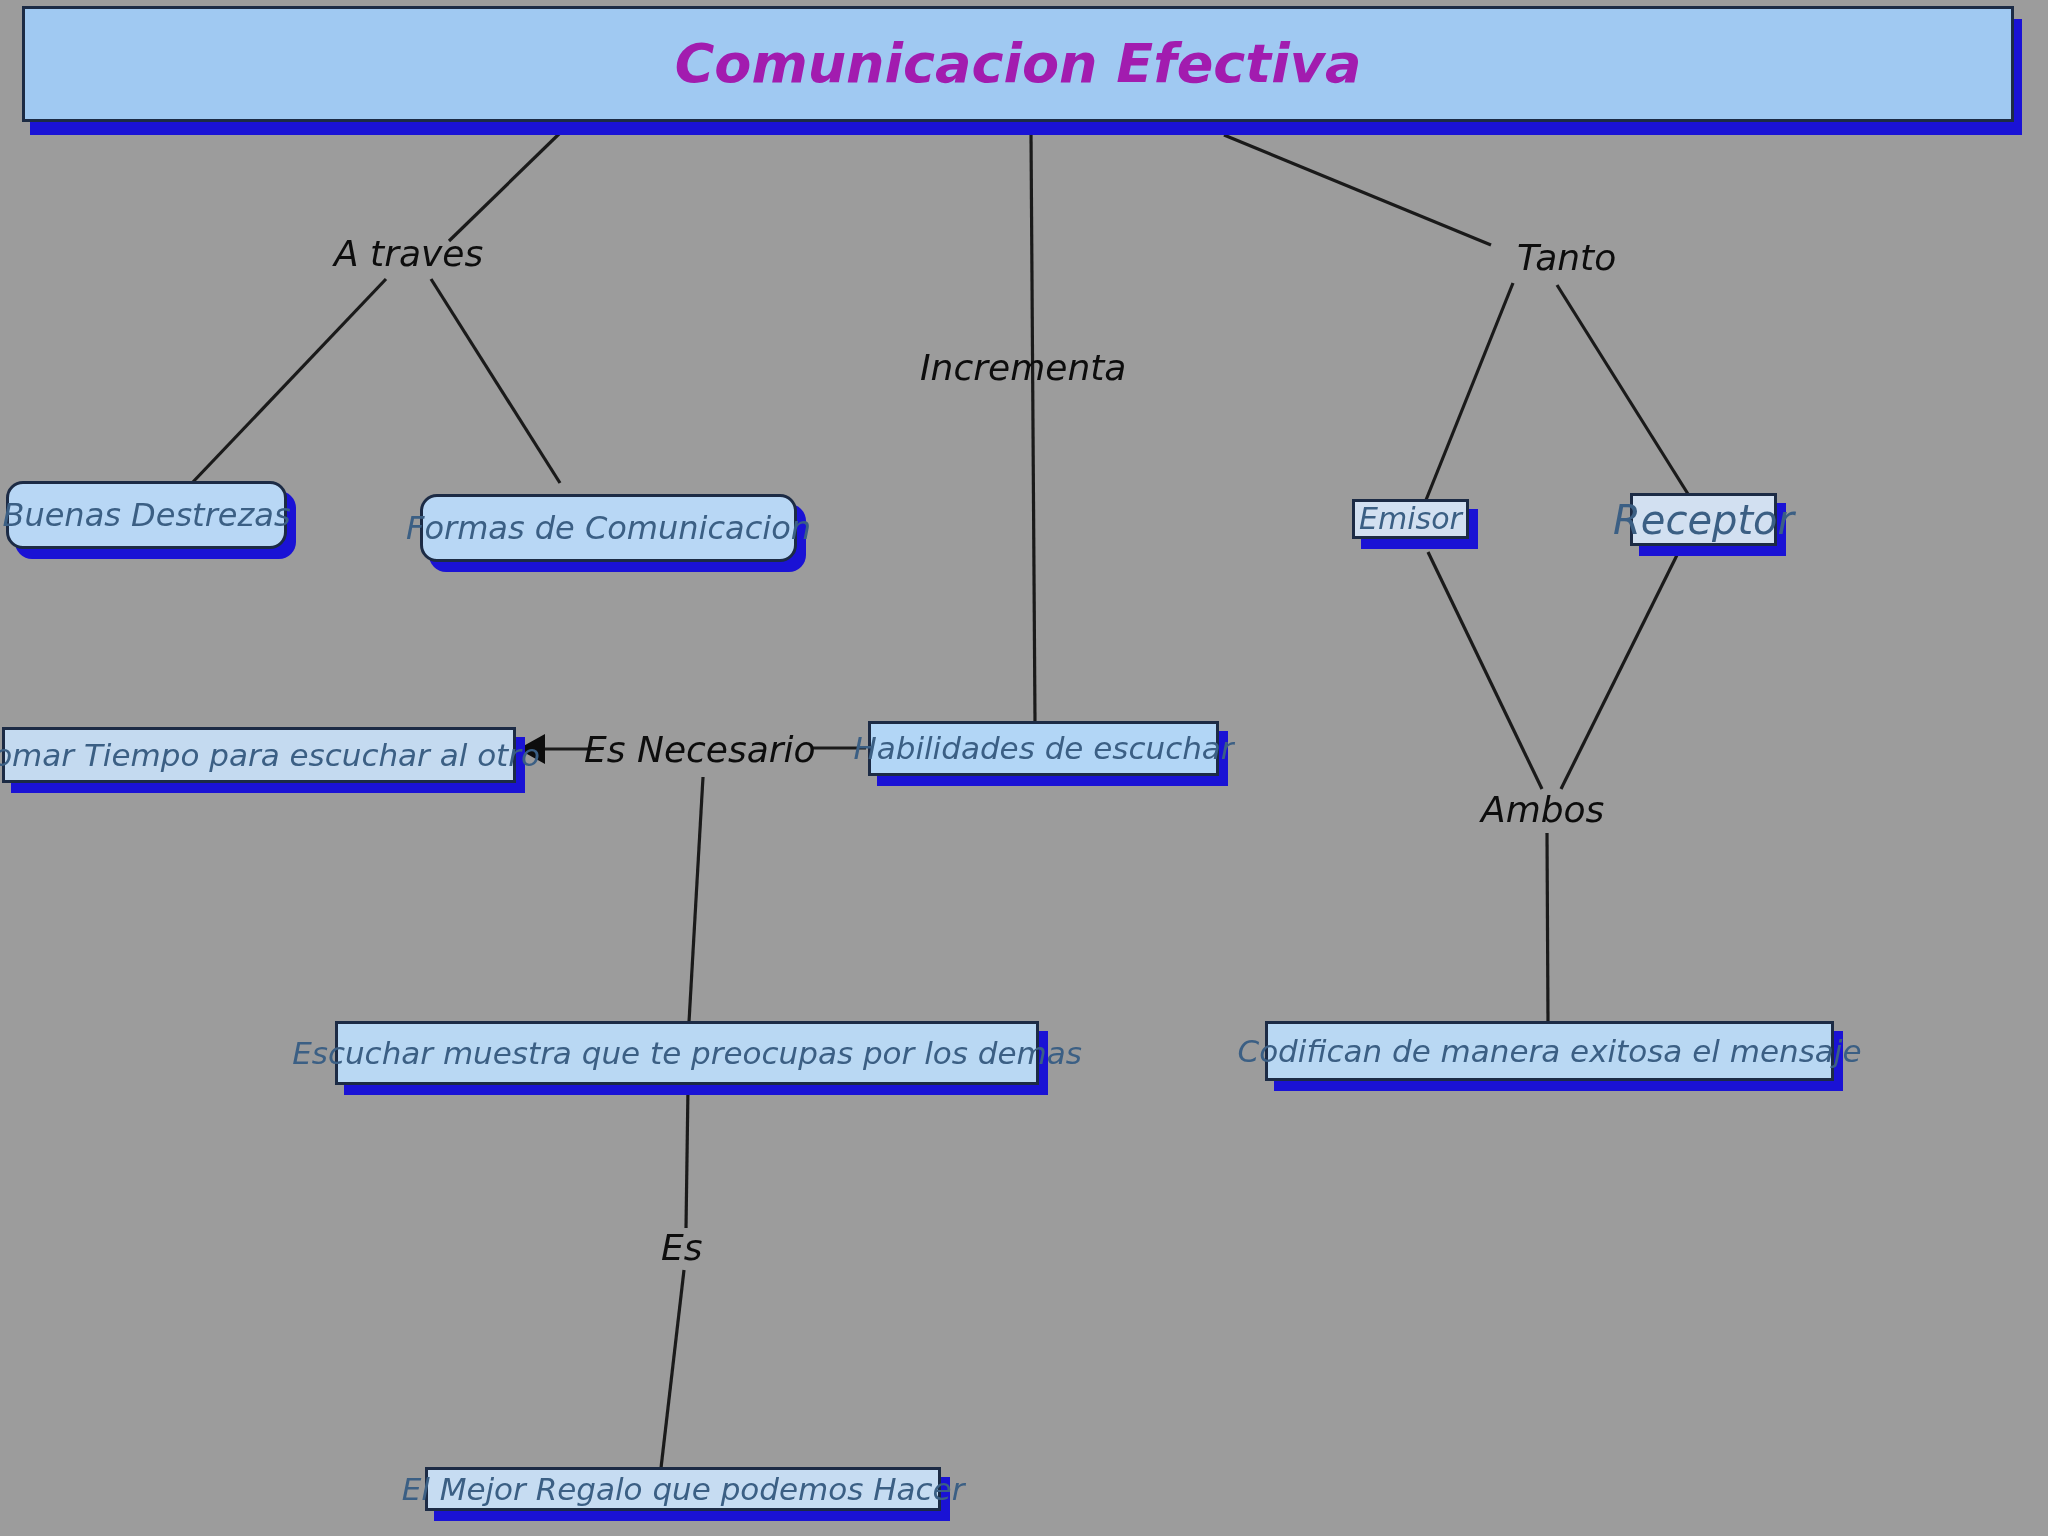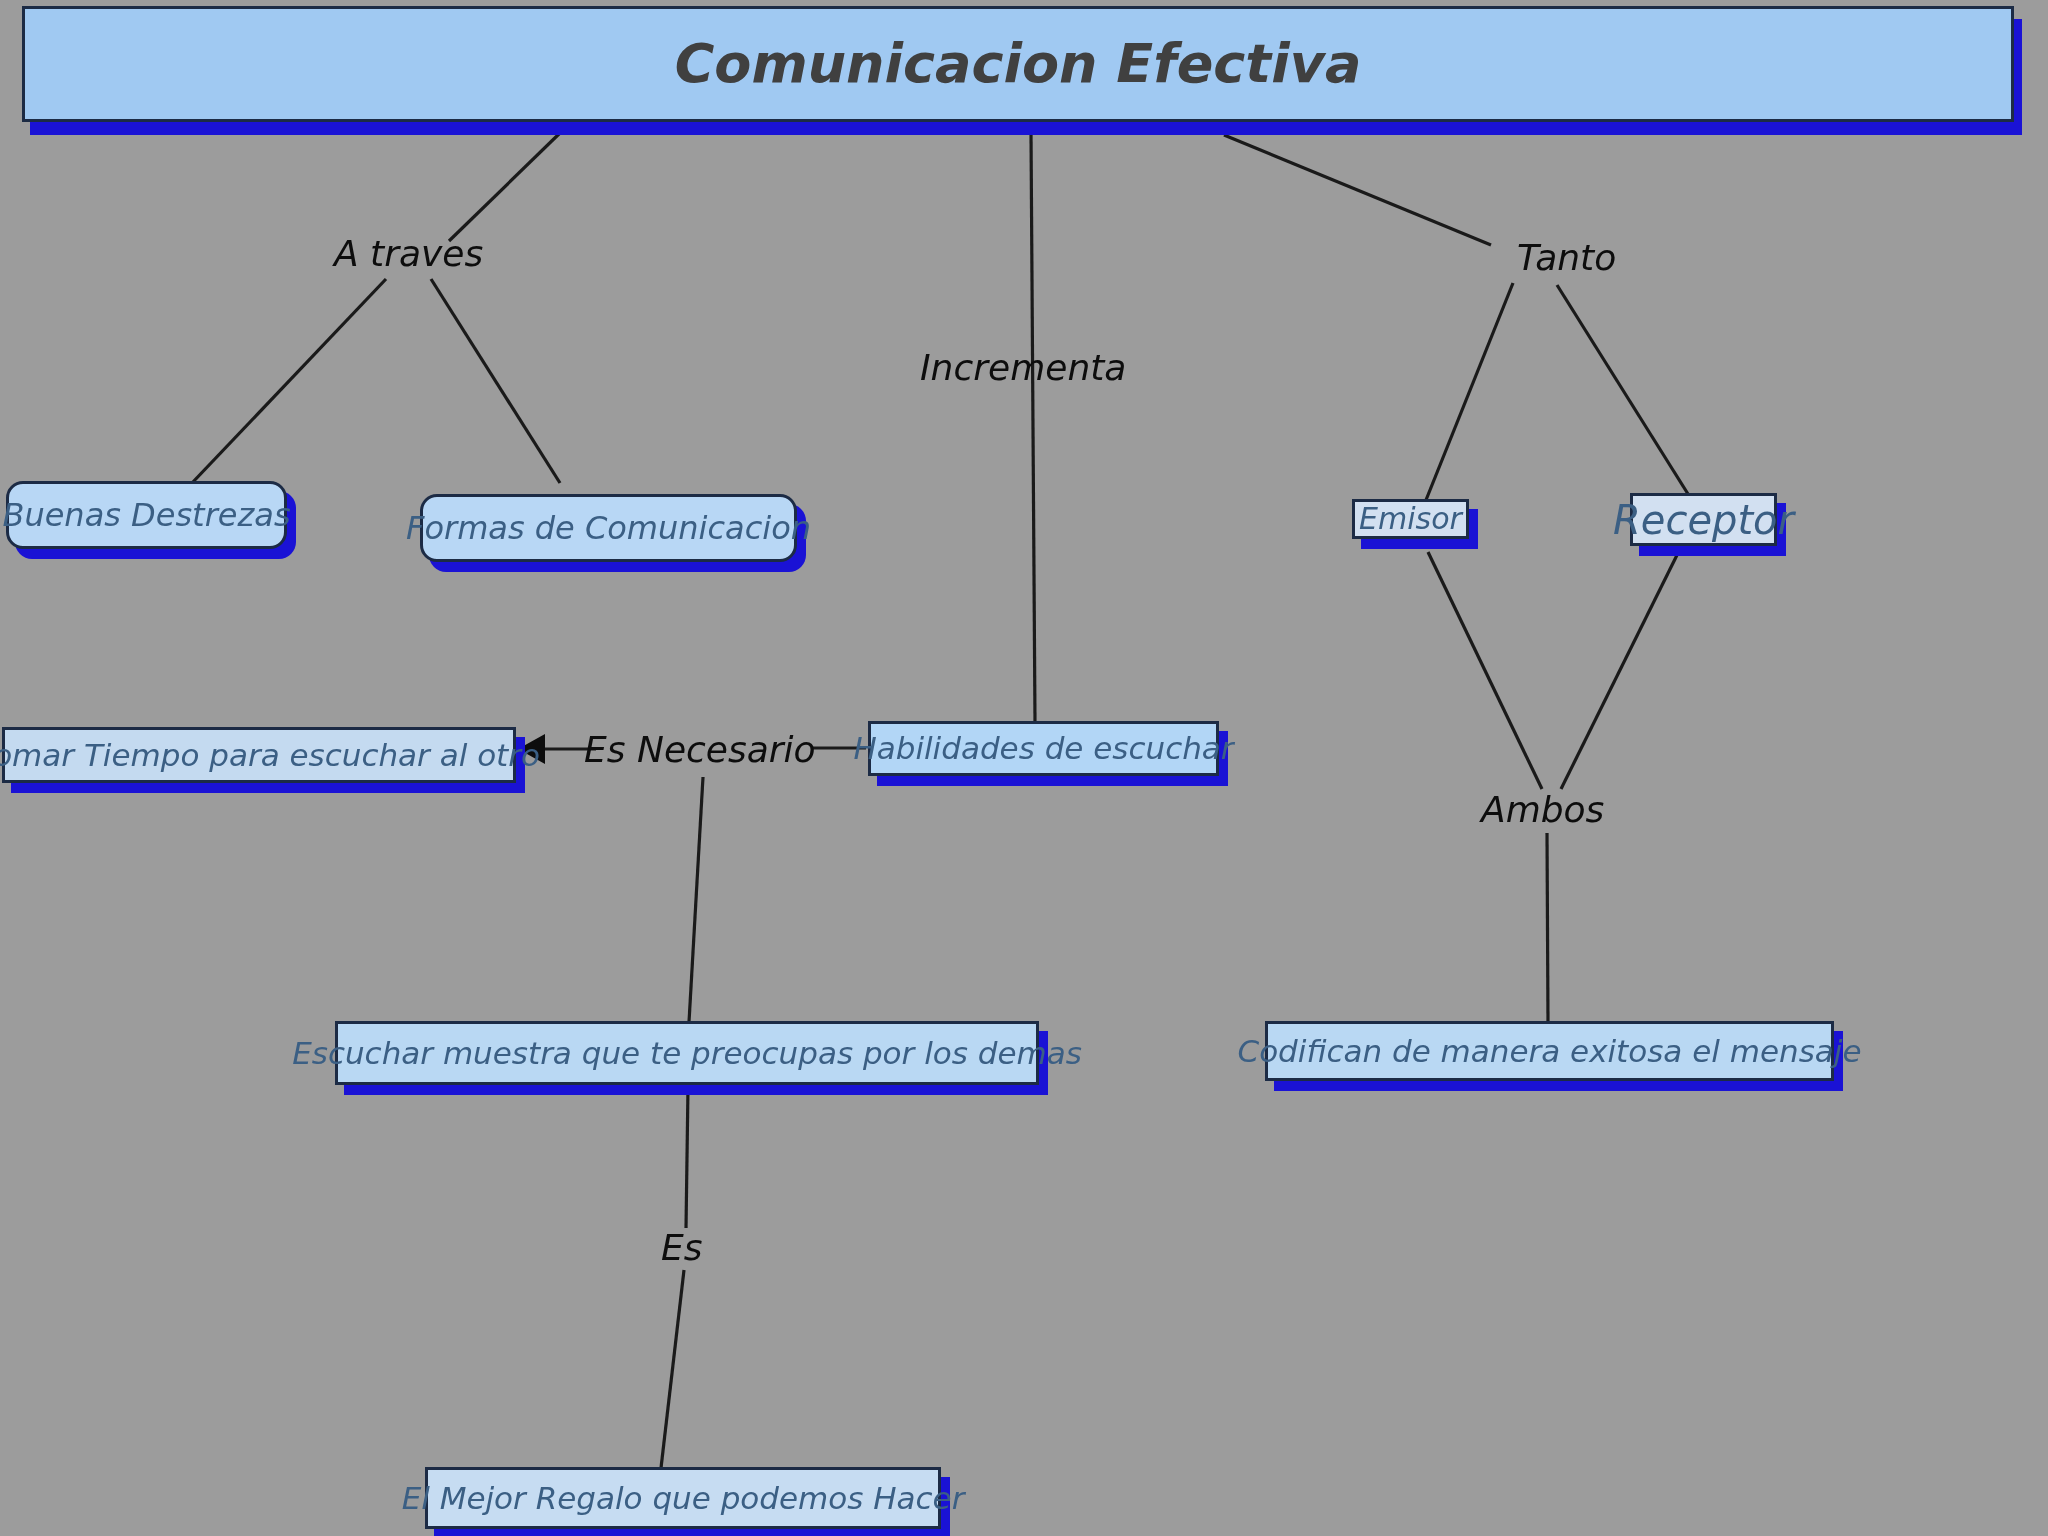--- a/index.html
+++ b/index.html
@@ -13,21 +13,21 @@
     position:absolute;box-sizing:border-box;
     display:flex;align-items:center;justify-content:center;
     background:#b5d6f4;border:3px solid #1c2b45;
     box-shadow:9px 10px 0 0 #1a12d5;
     color:#3b5f84;font-style:italic;font-size:31px;
     white-space:nowrap;text-align:center;line-height:1;
   }
   .rounded{border-radius:17px;}
   .banner{
     background:#a0c9f2;box-shadow:8px 13px 0 0 #1a12d5;
-    color:#404040;font-weight:bold;font-size:54px;
+    color:#a21caf;font-weight:bold;font-size:54px;
   }
   .link-label{
     position:absolute;color:#0d0d0d;font-weight:normal;font-style:italic;
     font-size:36px;white-space:nowrap;line-height:1;
   }
 </style>
 </head>
 <body>
 
 <div id="stage">
@@ -71,15 +71,15 @@
   <div class="node" style="left:1630px;top:493px;width:147px;height:53px;font-size:40px;background:#d2e0f1;">Receptor</div>
 
   <div class="node" style="left:2px;top:727px;width:514px;height:56px;background:#c4daf0;">Tomar Tiempo para escuchar al otro</div>
 
   <div class="node" style="left:868px;top:721px;width:351px;height:55px;background:#b2d6f6;">Habilidades de escuchar</div>
 
   <div class="node" style="left:335px;top:1021px;width:704px;height:64px;background:#b9d8f3;">Escuchar muestra que te preocupas por los demas</div>
 
   <div class="node" style="left:1265px;top:1021px;width:569px;height:60px;background:#b9d8f3;">Codifican de manera exitosa el mensaje</div>
 
-  <div class="node" style="left:425px;top:1467px;width:516px;height:62px;background:#c6dcf2;">El Mejor Regalo que podemos Hacer</div>
+  <div class="node" style="left:425px;top:1467px;width:516px;height:44px;background:#c6dcf2;">El Mejor Regalo que podemos Hacer</div>
 
 </div>
 
 </body></html>

